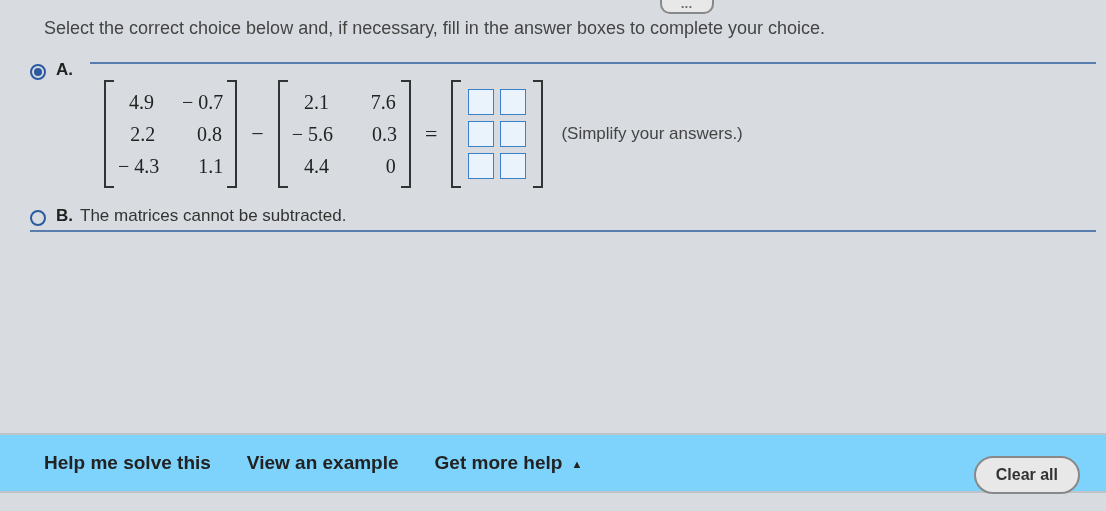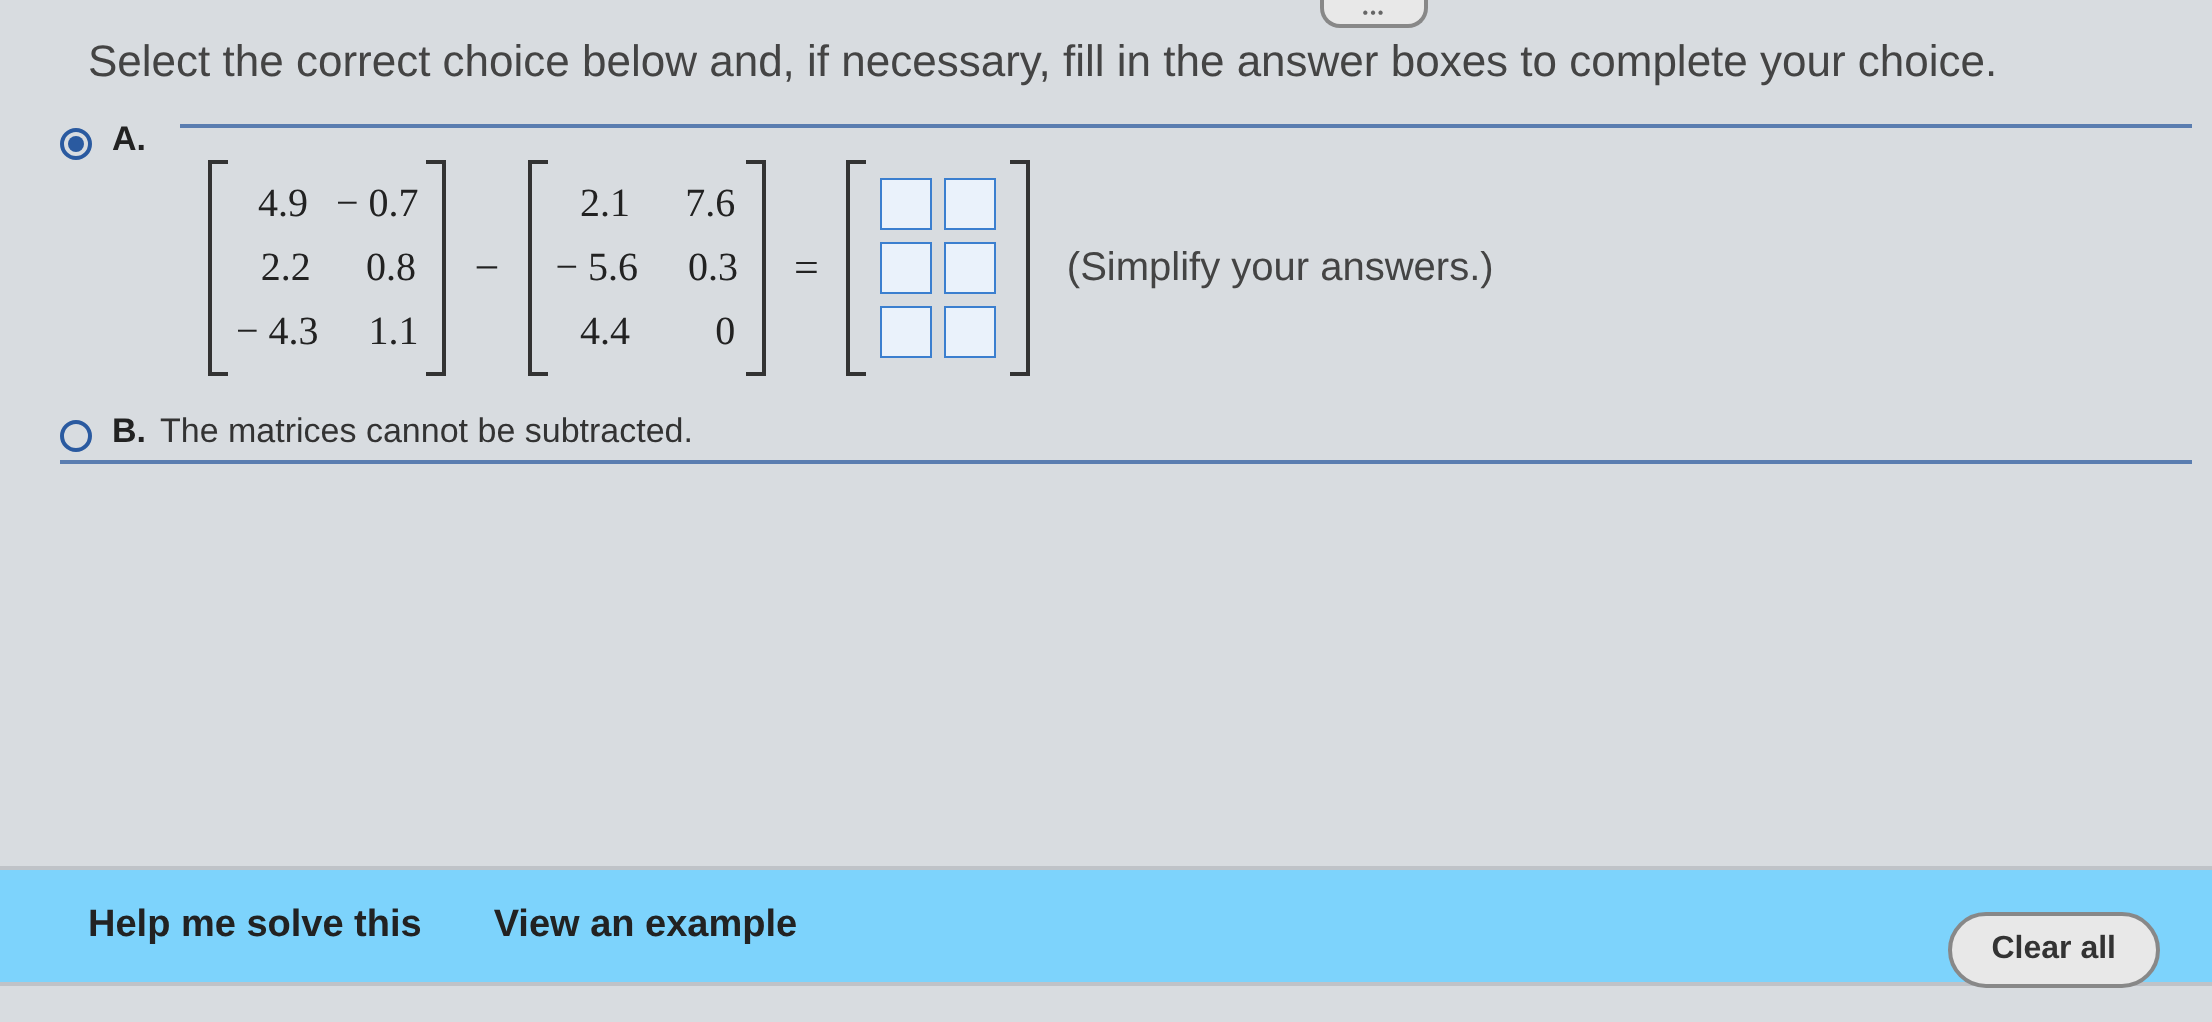--- a/index.html
+++ b/index.html
@@ -25,21 +25,21 @@
     justify-content: center;
     align-items: center;
     font-size: 8px;
     color: #666;
     letter-spacing: 1px;
   }
   .instruction {
     position: absolute;
     top: 18px;
     left: 44px;
-    font-size: 22px;
+    font-size: 18px;
     color: #444;
   }
   .choice-row {
     position: absolute;
     left: 30px;
     right: 10px;
     display: flex;
     align-items: flex-start;
   }
   .choice-a { top: 60px; }
@@ -109,42 +109,42 @@
   .bracket-left { border-right: none; }
   .bracket-right { border-left: none; }
   .matrix-body {
     display: flex;
     flex-direction: column;
     padding: 6px 4px;
   }
   .matrix-row {
     display: flex;
     justify-content: space-around;
-    gap: 14px;
+    gap: 28px;
     line-height: 32px;
   }
   .cell { min-width: 36px; text-align: right; }
   .op {
     margin: 0 10px;
     font-size: 22px;
   }
   .ans-cell {
     width: 26px; height: 26px;
     border: 1px solid #3b7fcf;
     background: #eaf2fb;
     margin: 3px 3px;
   }
   .ans-body {
     display: flex;
     flex-direction: column;
     padding: 6px 4px;
   }
   .ans-row { display: flex; }
   .simplify {
-    font-size: 20px;
+    font-size: 17px;
     color: #444;
     margin-left: 14px;
     font-family: Arial, sans-serif;
     text-align: right;
   }
   .footer {
     position: absolute;
     bottom: 18px;
     left: 0; right: 0;
     height: 60px;
@@ -263,14 +263,18 @@
 <div class="choice-row choice-b">
   <div class="radio"></div>
   <div class="choice-label">B.</div>
   <div class="choice-b-text">The matrices cannot be subtracted.</div>
 </div>
 <div class="hr-b"></div>
 
 <div class="footer">
   <span class="footer-link">Help me solve this</span>
   <span class="footer-link">View an example</span>
+  <span class="footer-link">
+    <span>Get more help</span>
+    <span class="caret">▲</span>
+  </span>
   <span class="clear-all">Clear all</span>
 </div>
 
 </body></html>

